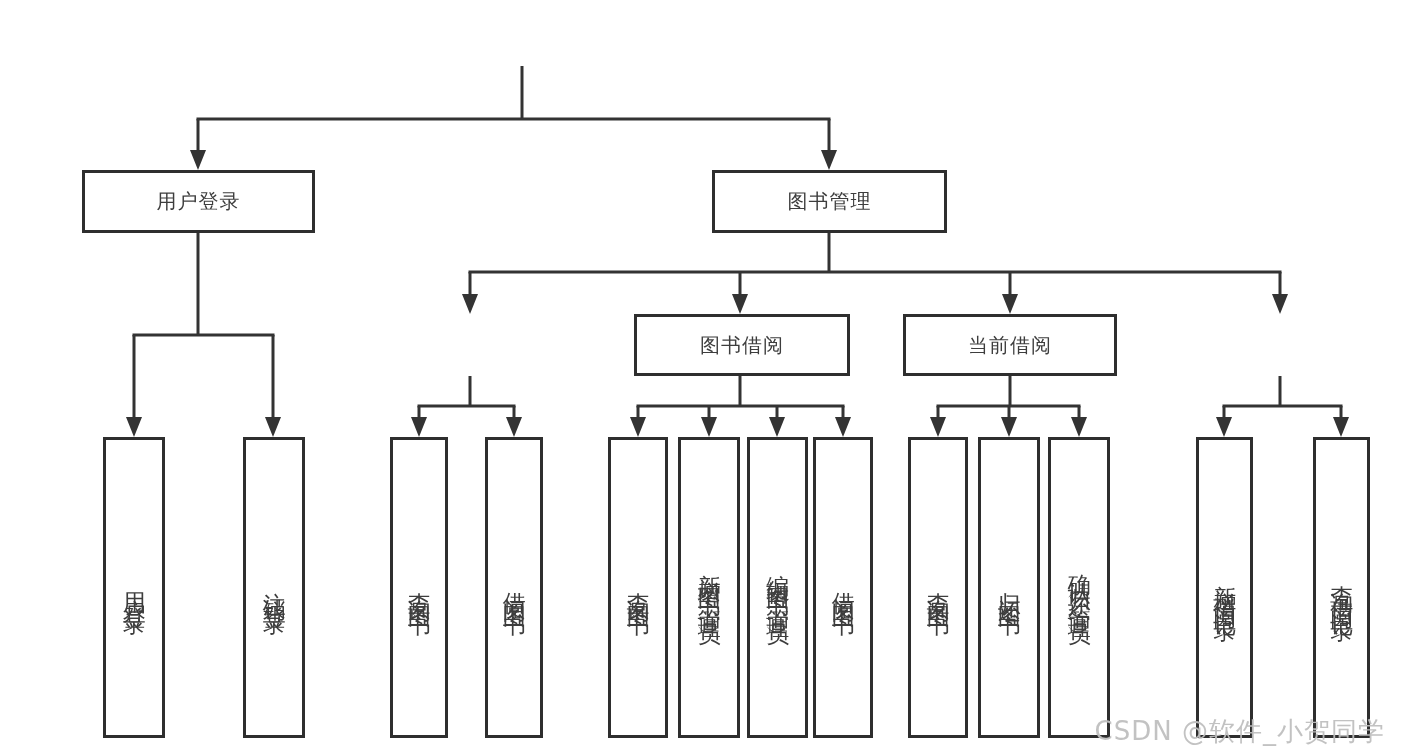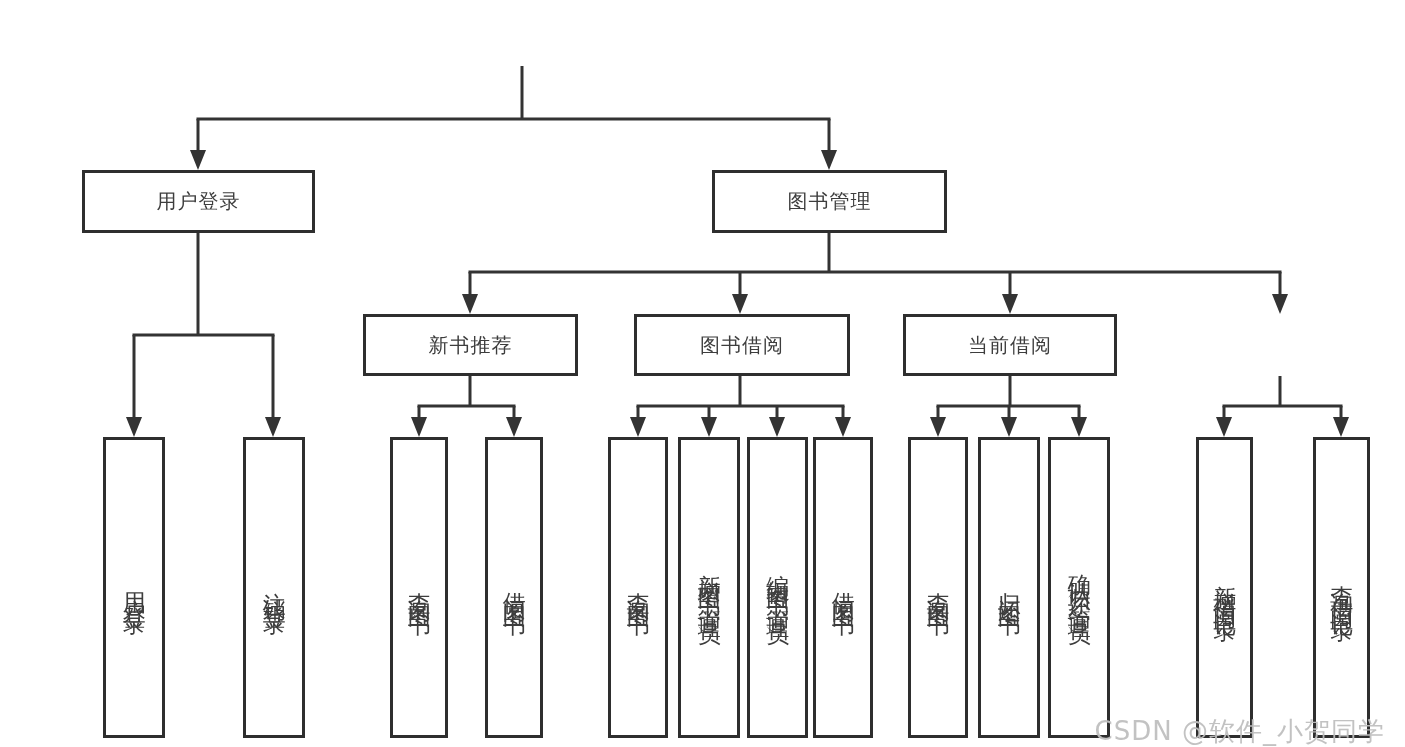--- a/index.html
+++ b/index.html
@@ -81,21 +81,20 @@
       <line x1="1224" y1="406" x2="1224" y2="419" stroke="#333333" stroke-width="3"></line>
       <polygon points="1216,417 1232,417 1224,437" fill="#333333"></polygon>
       <line x1="1341" y1="406" x2="1341" y2="419" stroke="#333333" stroke-width="3"></line>
       <polygon points="1333,417 1349,417 1341,437" fill="#333333"></polygon>
     </svg>
 
 
   <div class="box h" style="left:82px;top:170px;width:233px;height:63px">用户登录</div>
   <div class="box h" style="left:712px;top:170px;width:235px;height:63px">图书管理</div>
 
-  <div class="box h" style="left:363px;top:314px;width:215px;height:62px">新书推荐</div>
   <div class="box h" style="left:903px;top:314px;width:214px;height:62px">当前借阅</div>
   <div class="box h" style="left:634px;top:314px;width:216px;height:62px">图书借阅</div>
 
   <div class="box leaf" style="left:103px;top:437px;width:62px;height:301px">
     <span>用户登录</span>
   </div>
   <div class="box leaf" style="left:243px;top:437px;width:62px;height:301px">
     <span>注销登录</span>
   </div>
 

